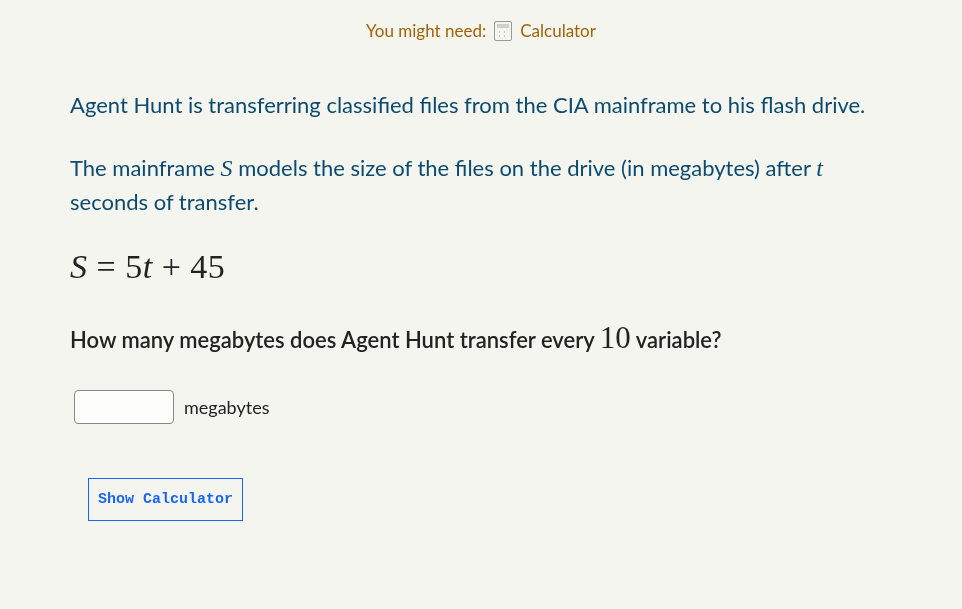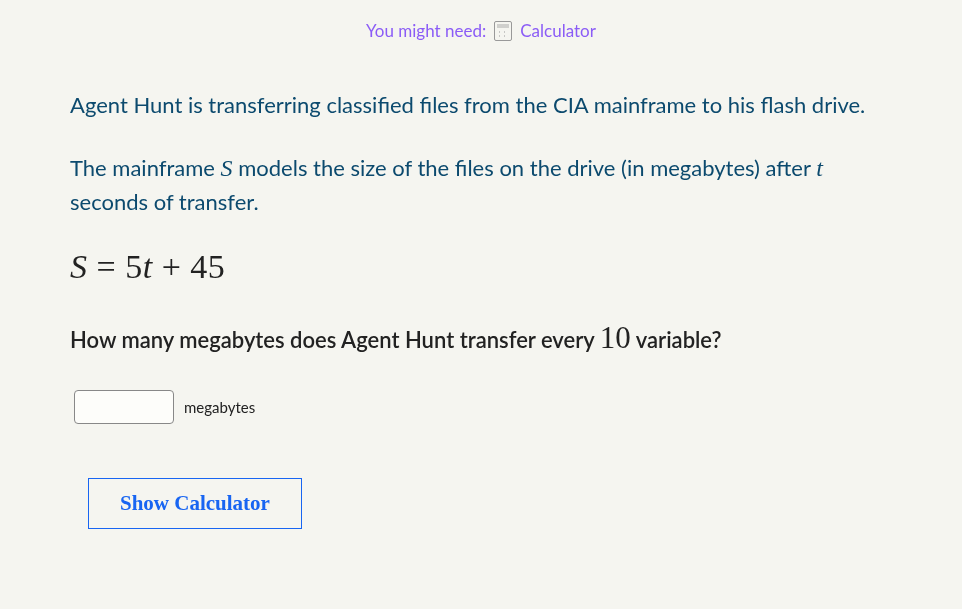--- a/index.html
+++ b/index.html
@@ -12,21 +12,21 @@
       height: 609px;
       background: #f5f5f0;
       font-family: -apple-system, BlinkMacSystemFont, "Segoe UI", "Lato", sans-serif;
       color: #222;
       padding: 20px 70px;
       position: relative;
       overflow: hidden;
     }
     .hint-row {
       text-align: center;
-      color: #8b5cf6;
+      color: #a16207;
       font-size: 17px;
       margin-bottom: 48px;
       display: flex;
       align-items: center;
       justify-content: center;
       gap: 8px;
     }
     .calc-icon {
       display: inline-flex;
       width: 18px;
@@ -97,33 +97,33 @@
     .answer-input {
       width: 100px;
       height: 34px;
       border: 1.5px solid #888;
       border-radius: 4px;
       background: #fdfdfa;
       font-size: 18px;
       padding: 0 8px;
     }
     .unit-label {
-      font-size: 15px;
+      font-size: 18px;
       color: #222;
     }
     .show-calc-btn {
       border: 1.5px solid #1865f2;
       color: #1865f2;
       background: transparent;
-      font-size: 21px;
+      font-size: 15px;
       font-weight: 600;
-      padding: 12px 31px;
+      padding: 12px 9px;
       cursor: pointer;
       margin-left: 18px;
-      font-family: Liberation Serif, serif;
+      font-family: Liberation Mono, monospace;
     }
   </style>
 </head>
 <body>
 
 
 
 <div class="hint-row">
   <span>You might need:</span>
   <span class="calc-icon"></span>

